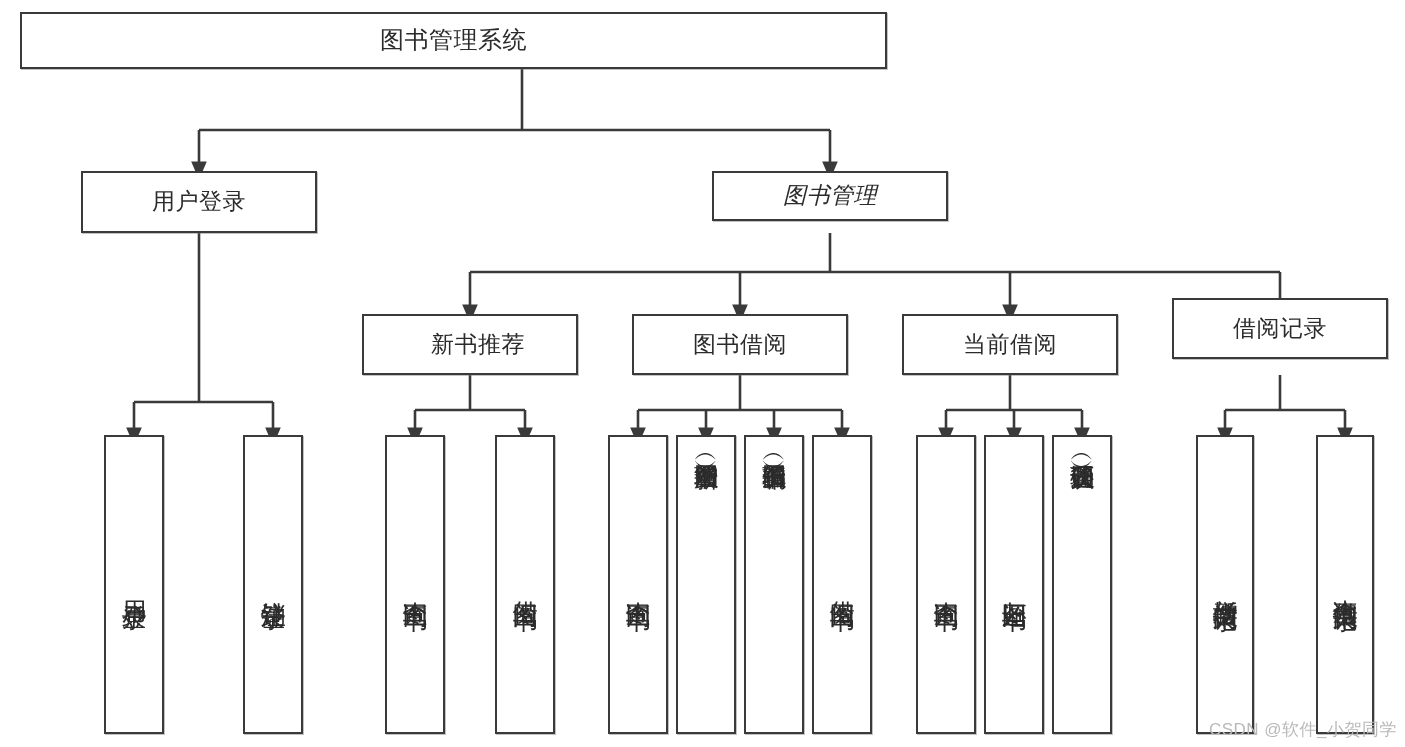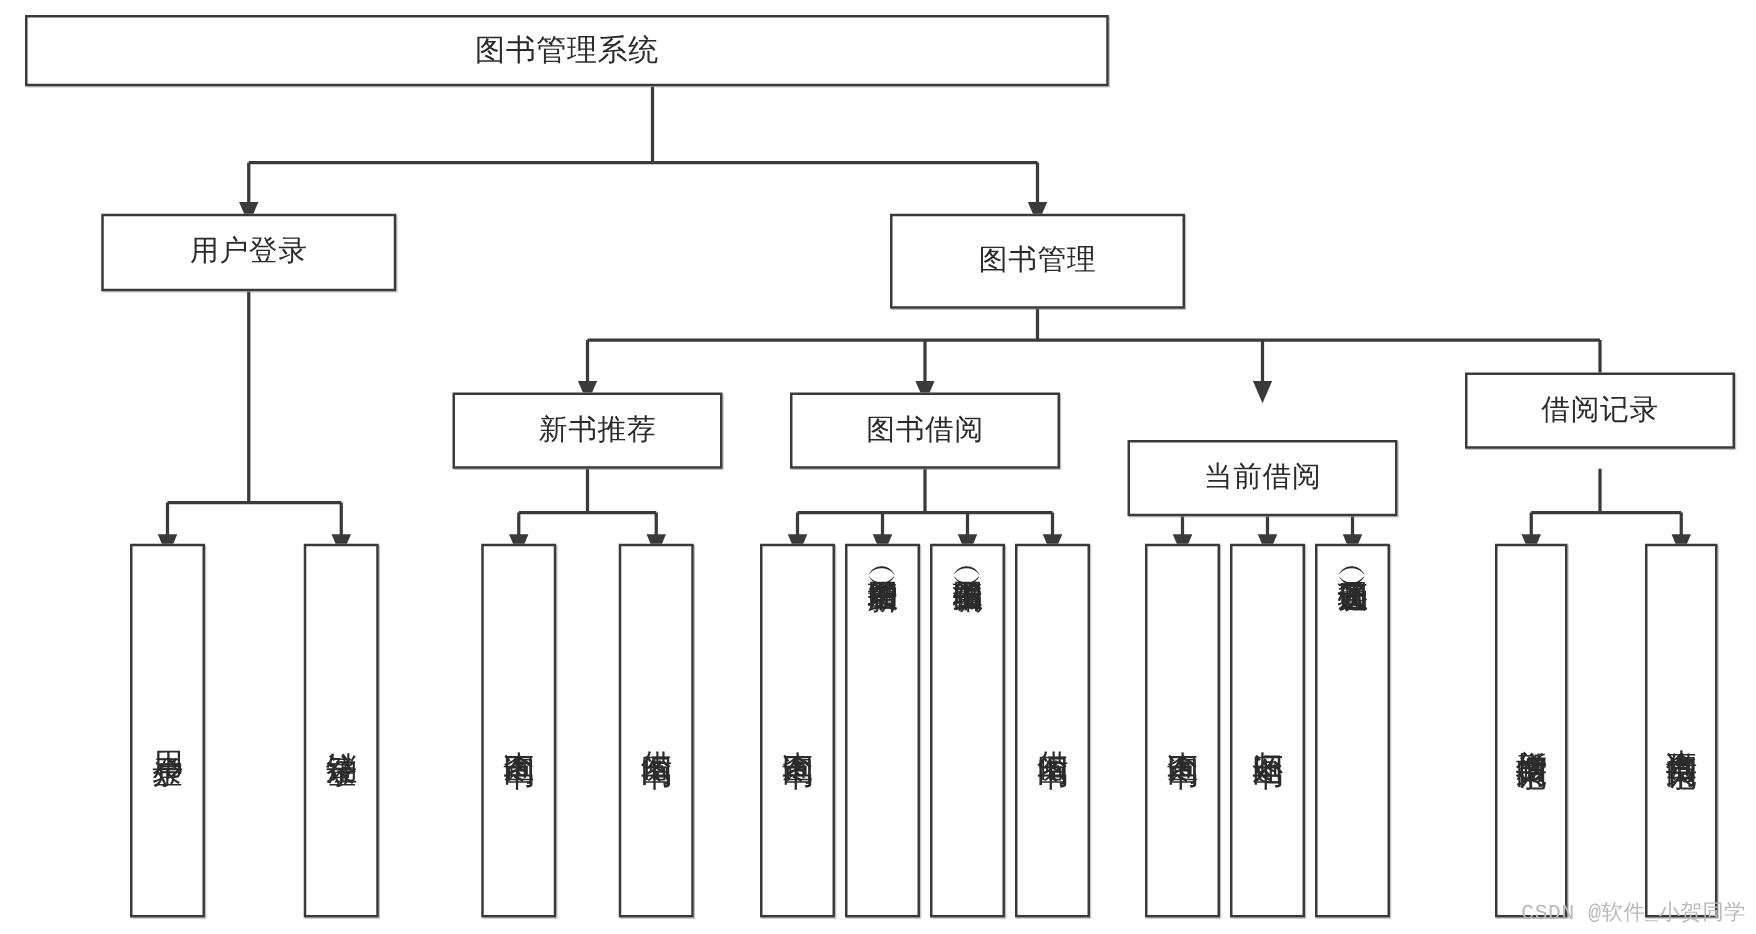--- a/index.html
+++ b/index.html
@@ -71,21 +71,21 @@
     padding-top: 0;
   }
   .watermark {
     position: absolute;
     right: 8px;
     bottom: 6px;
     font-size: 17px;
     color: #b9b9b9;
     letter-spacing: 0.5px;
     white-space: nowrap;
-    font-family: Liberation Mono, monospace;
+    font-family: Liberation Sans, sans-serif;
   }
 </style>
 </head>
 <body>
 
 <div id="canvas">
 
   <svg class="edges" viewBox="0 0 1405 747" xmlns="http://www.w3.org/2000/svg">
     <defs>
       <marker id="arrow" markerWidth="9" markerHeight="9" refX="0.2" refY="3" orient="auto" markerUnits="strokeWidth">
@@ -138,33 +138,33 @@
   </svg>
 
   <div class="node root horizontal" style="left:20px; top:12px; width:867px; height:57px;">
     <span class="label">图书管理系统</span>
   </div>
 
   <div class="node horizontal" style="left:81px; top:171px; width:236px; height:62px;">
     <span class="label">用户登录</span>
   </div>
 
-  <div class="node horizontal" style="left:712px; top:171px; width:236px; height:76px;">
+  <div class="node horizontal" style="left:712px; top:171px; width:236px; height:50px;font-style:italic;">
     <span class="label">图书管理</span>
   </div>
 
   <div class="node horizontal" style="left:362px; top:314px; width:216px; height:61px;padding-left:16px;">
     <span class="label">新书推荐</span>
   </div>
 
   <div class="node horizontal" style="left:632px; top:314px; width:216px; height:61px;">
     <span class="label">图书借阅</span>
   </div>
 
-  <div class="node horizontal" style="left:902px; top:314px; width:216px; height:61px;margin-top:38px;">
+  <div class="node horizontal" style="left:902px; top:314px; width:216px; height:61px;">
     <span class="label">当前借阅</span>
   </div>
 
   <div class="node horizontal" style="left:1172px; top:298px; width:216px; height:61px;">
     <span class="label">借阅记录</span>
   </div>
 
   <div class="node vertical center" style="left:104px; top:435px; width:60px; height:299px;">
     <span class="label">用户登录</span>
   </div>

